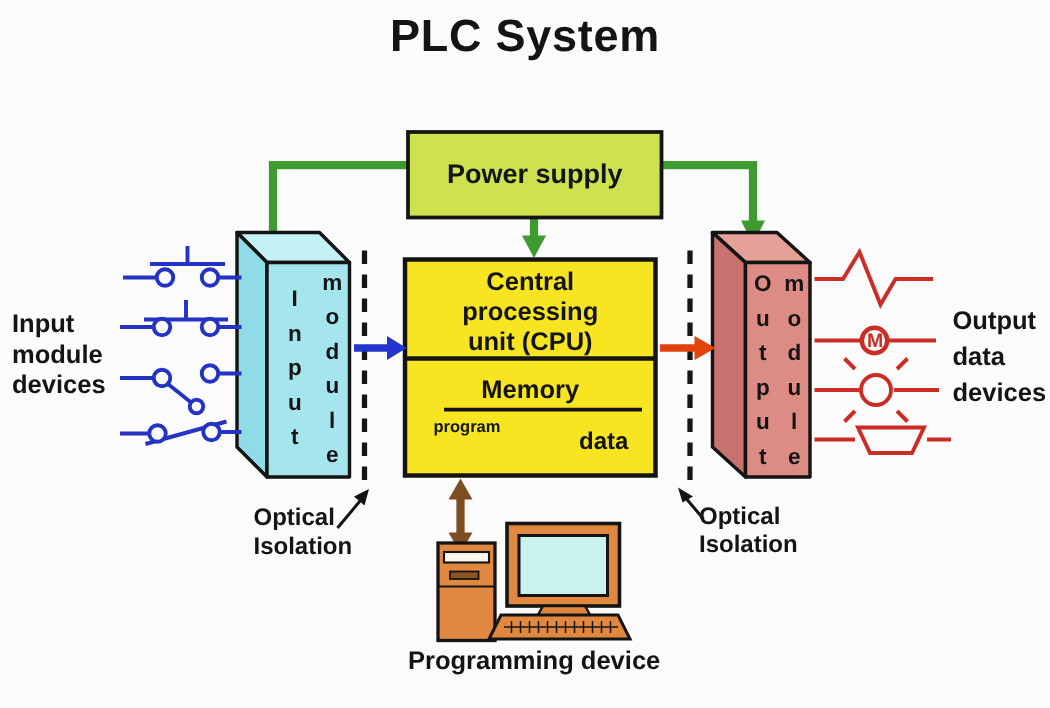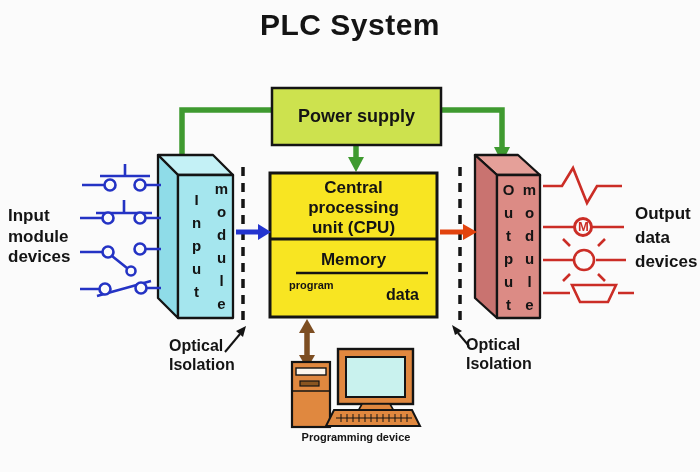--- a/index.html
+++ b/index.html
@@ -15,21 +15,21 @@
   .data{left:386px;top:286px;font-size:16px;}
   .vword{position:absolute;writing-mode:vertical-lr;text-orientation:upright;font-size:15px;font-weight:bold;color:#141414;letter-spacing:6px;line-height:16px;z-index:2;}
   .in-left{left:188px;top:191px;}
   .in-right{left:213px;top:180px;}
   .out-left{left:500px;top:181px;}
   .out-right{left:521px;top:181px;}
   .input-sensing{left:8px;top:206px;font-size:17px;line-height:20.5px;}
   .output-load{left:635px;top:202px;font-size:17px;line-height:24px;}
   .optical-left{left:169px;top:337px;font-size:16px;line-height:18.5px;}
   .optical-right{left:466px;top:336px;font-size:16px;line-height:18.5px;}
-  .prog-label{left:272px;top:431px;width:168px;text-align:center;font-size:11px;}
+  .prog-label{left:272px;top:431px;width:168px;text-align:center;font-size:17px;}
   .motor-m{left:575px;top:219px;width:17px;text-align:center;font-size:13px;color:#cb2d26;z-index:2;}
 </style>
 </head>
 <body>
 
 <div id="stage">
 
 <svg id="diagram-svg" width="700" height="472" viewBox="0 0 700 472">
   <rect x="0" y="0" width="700" height="472" fill="#fbfbfb"></rect>
 

